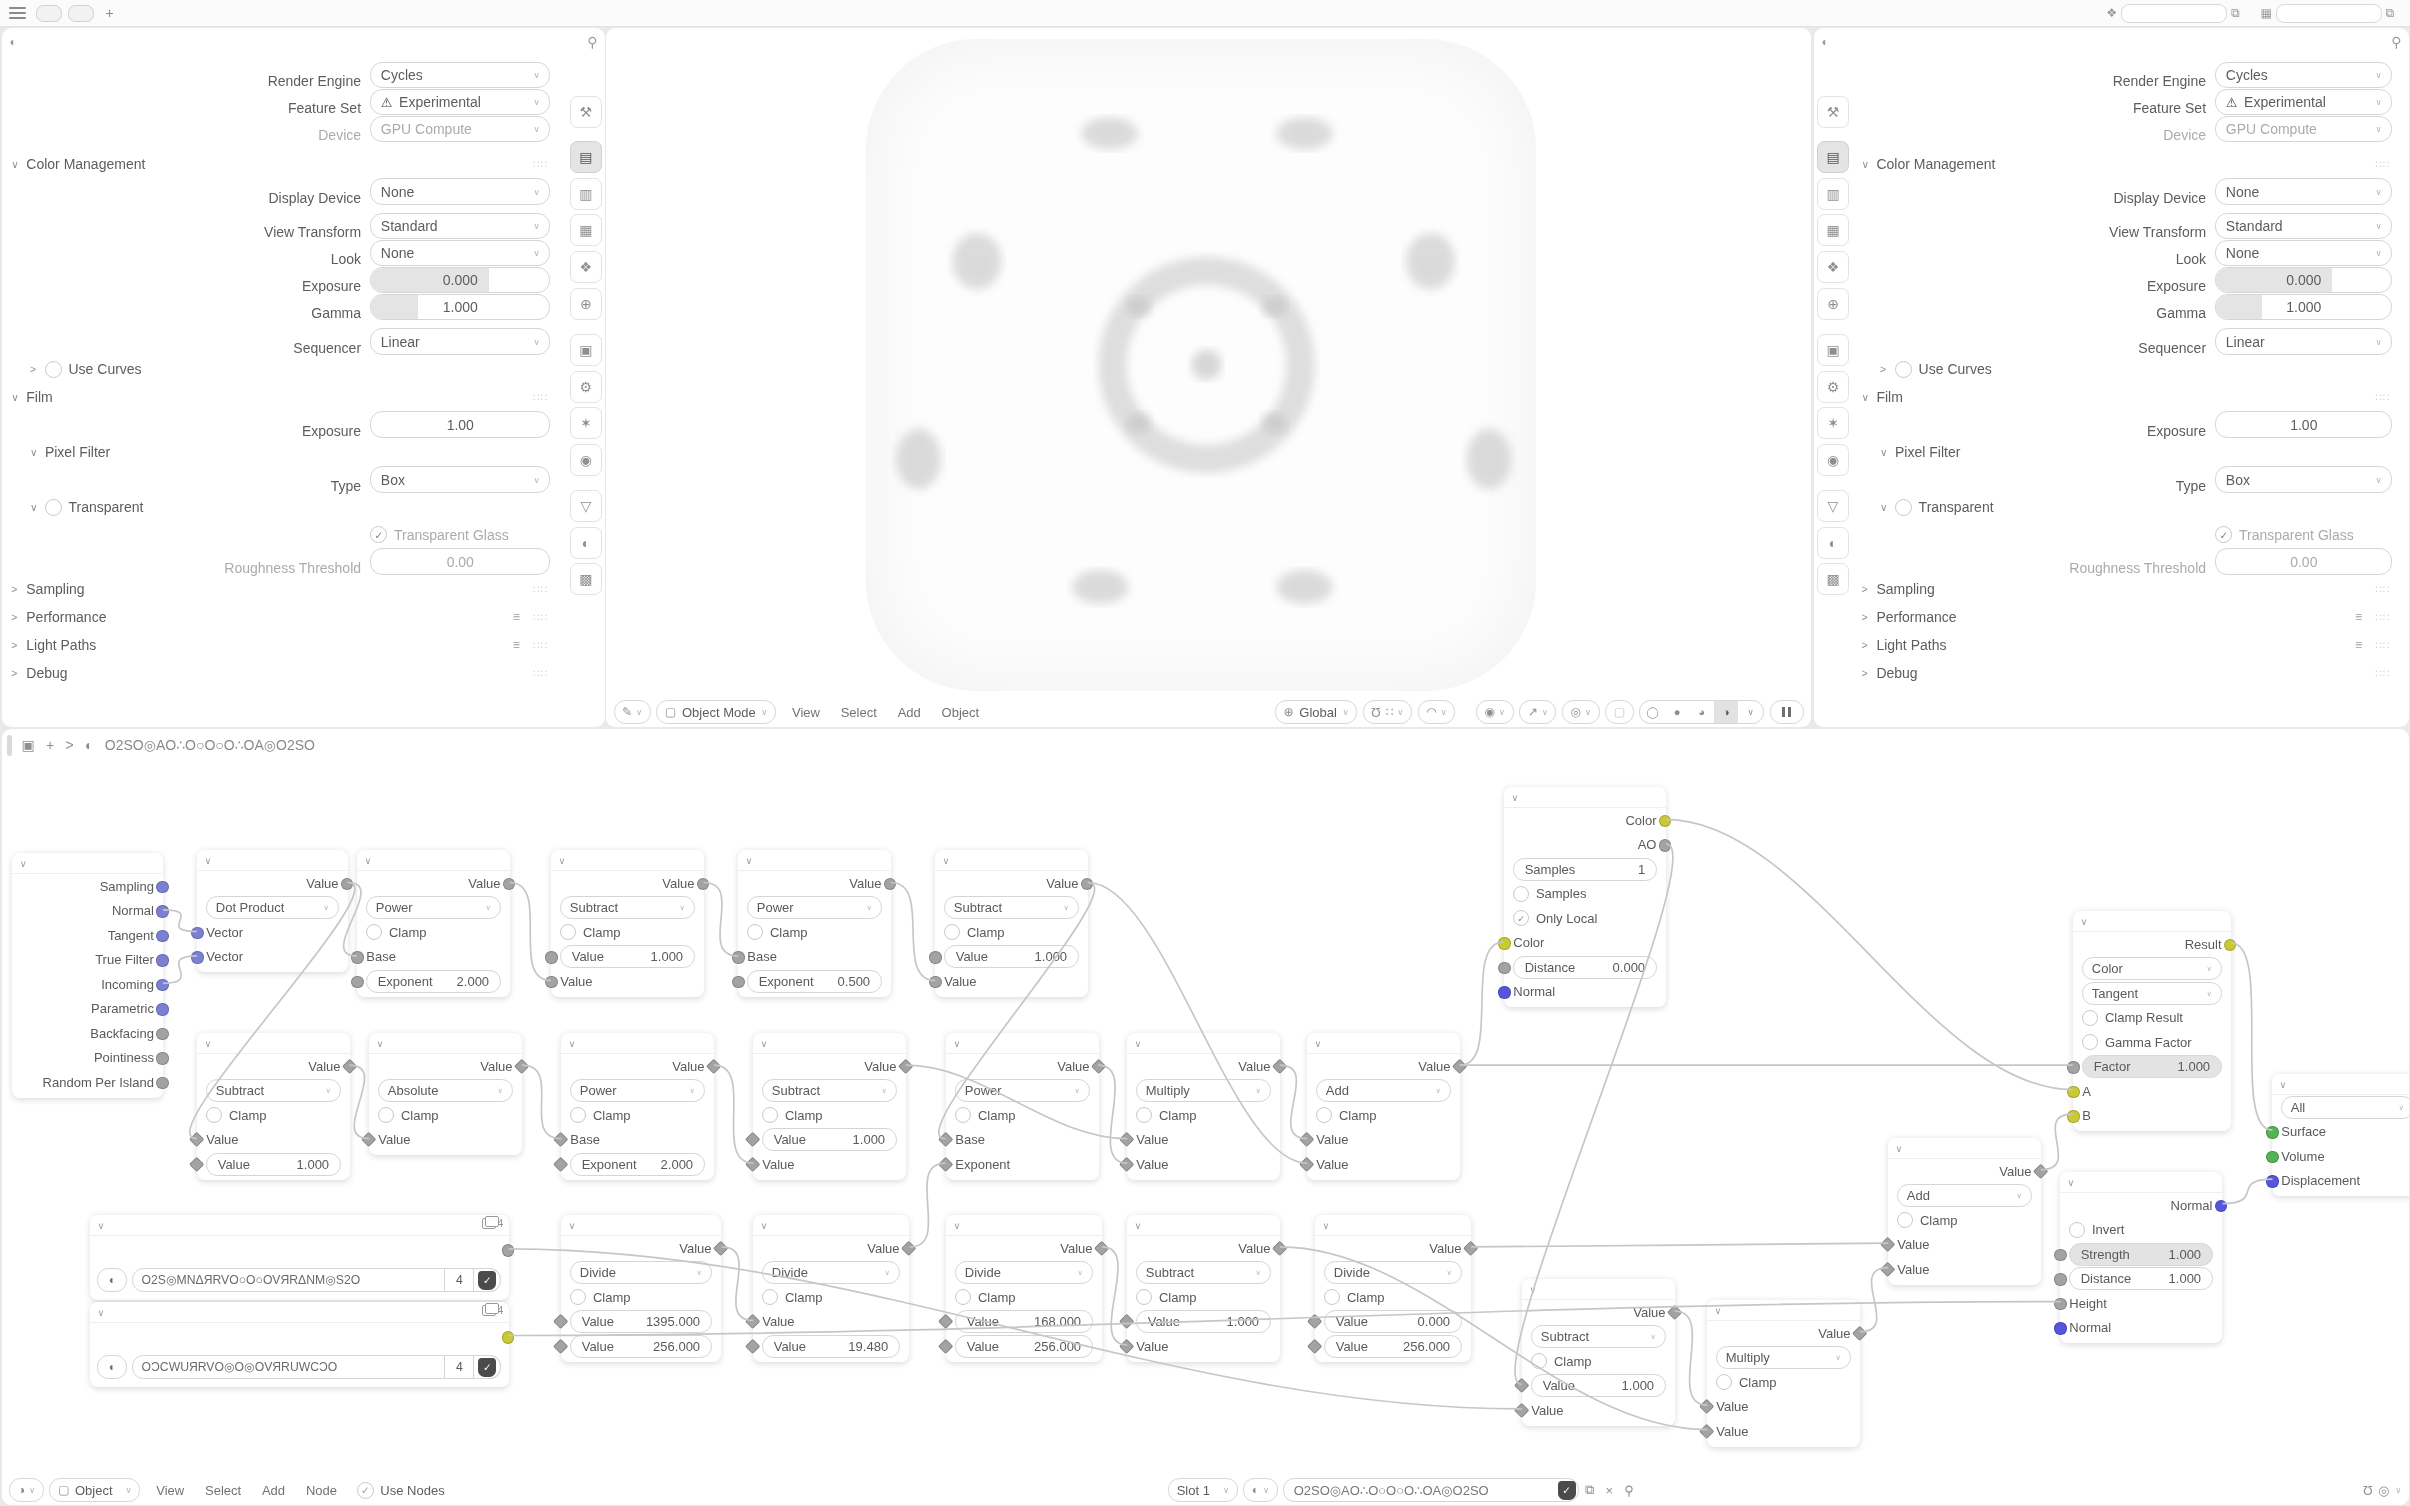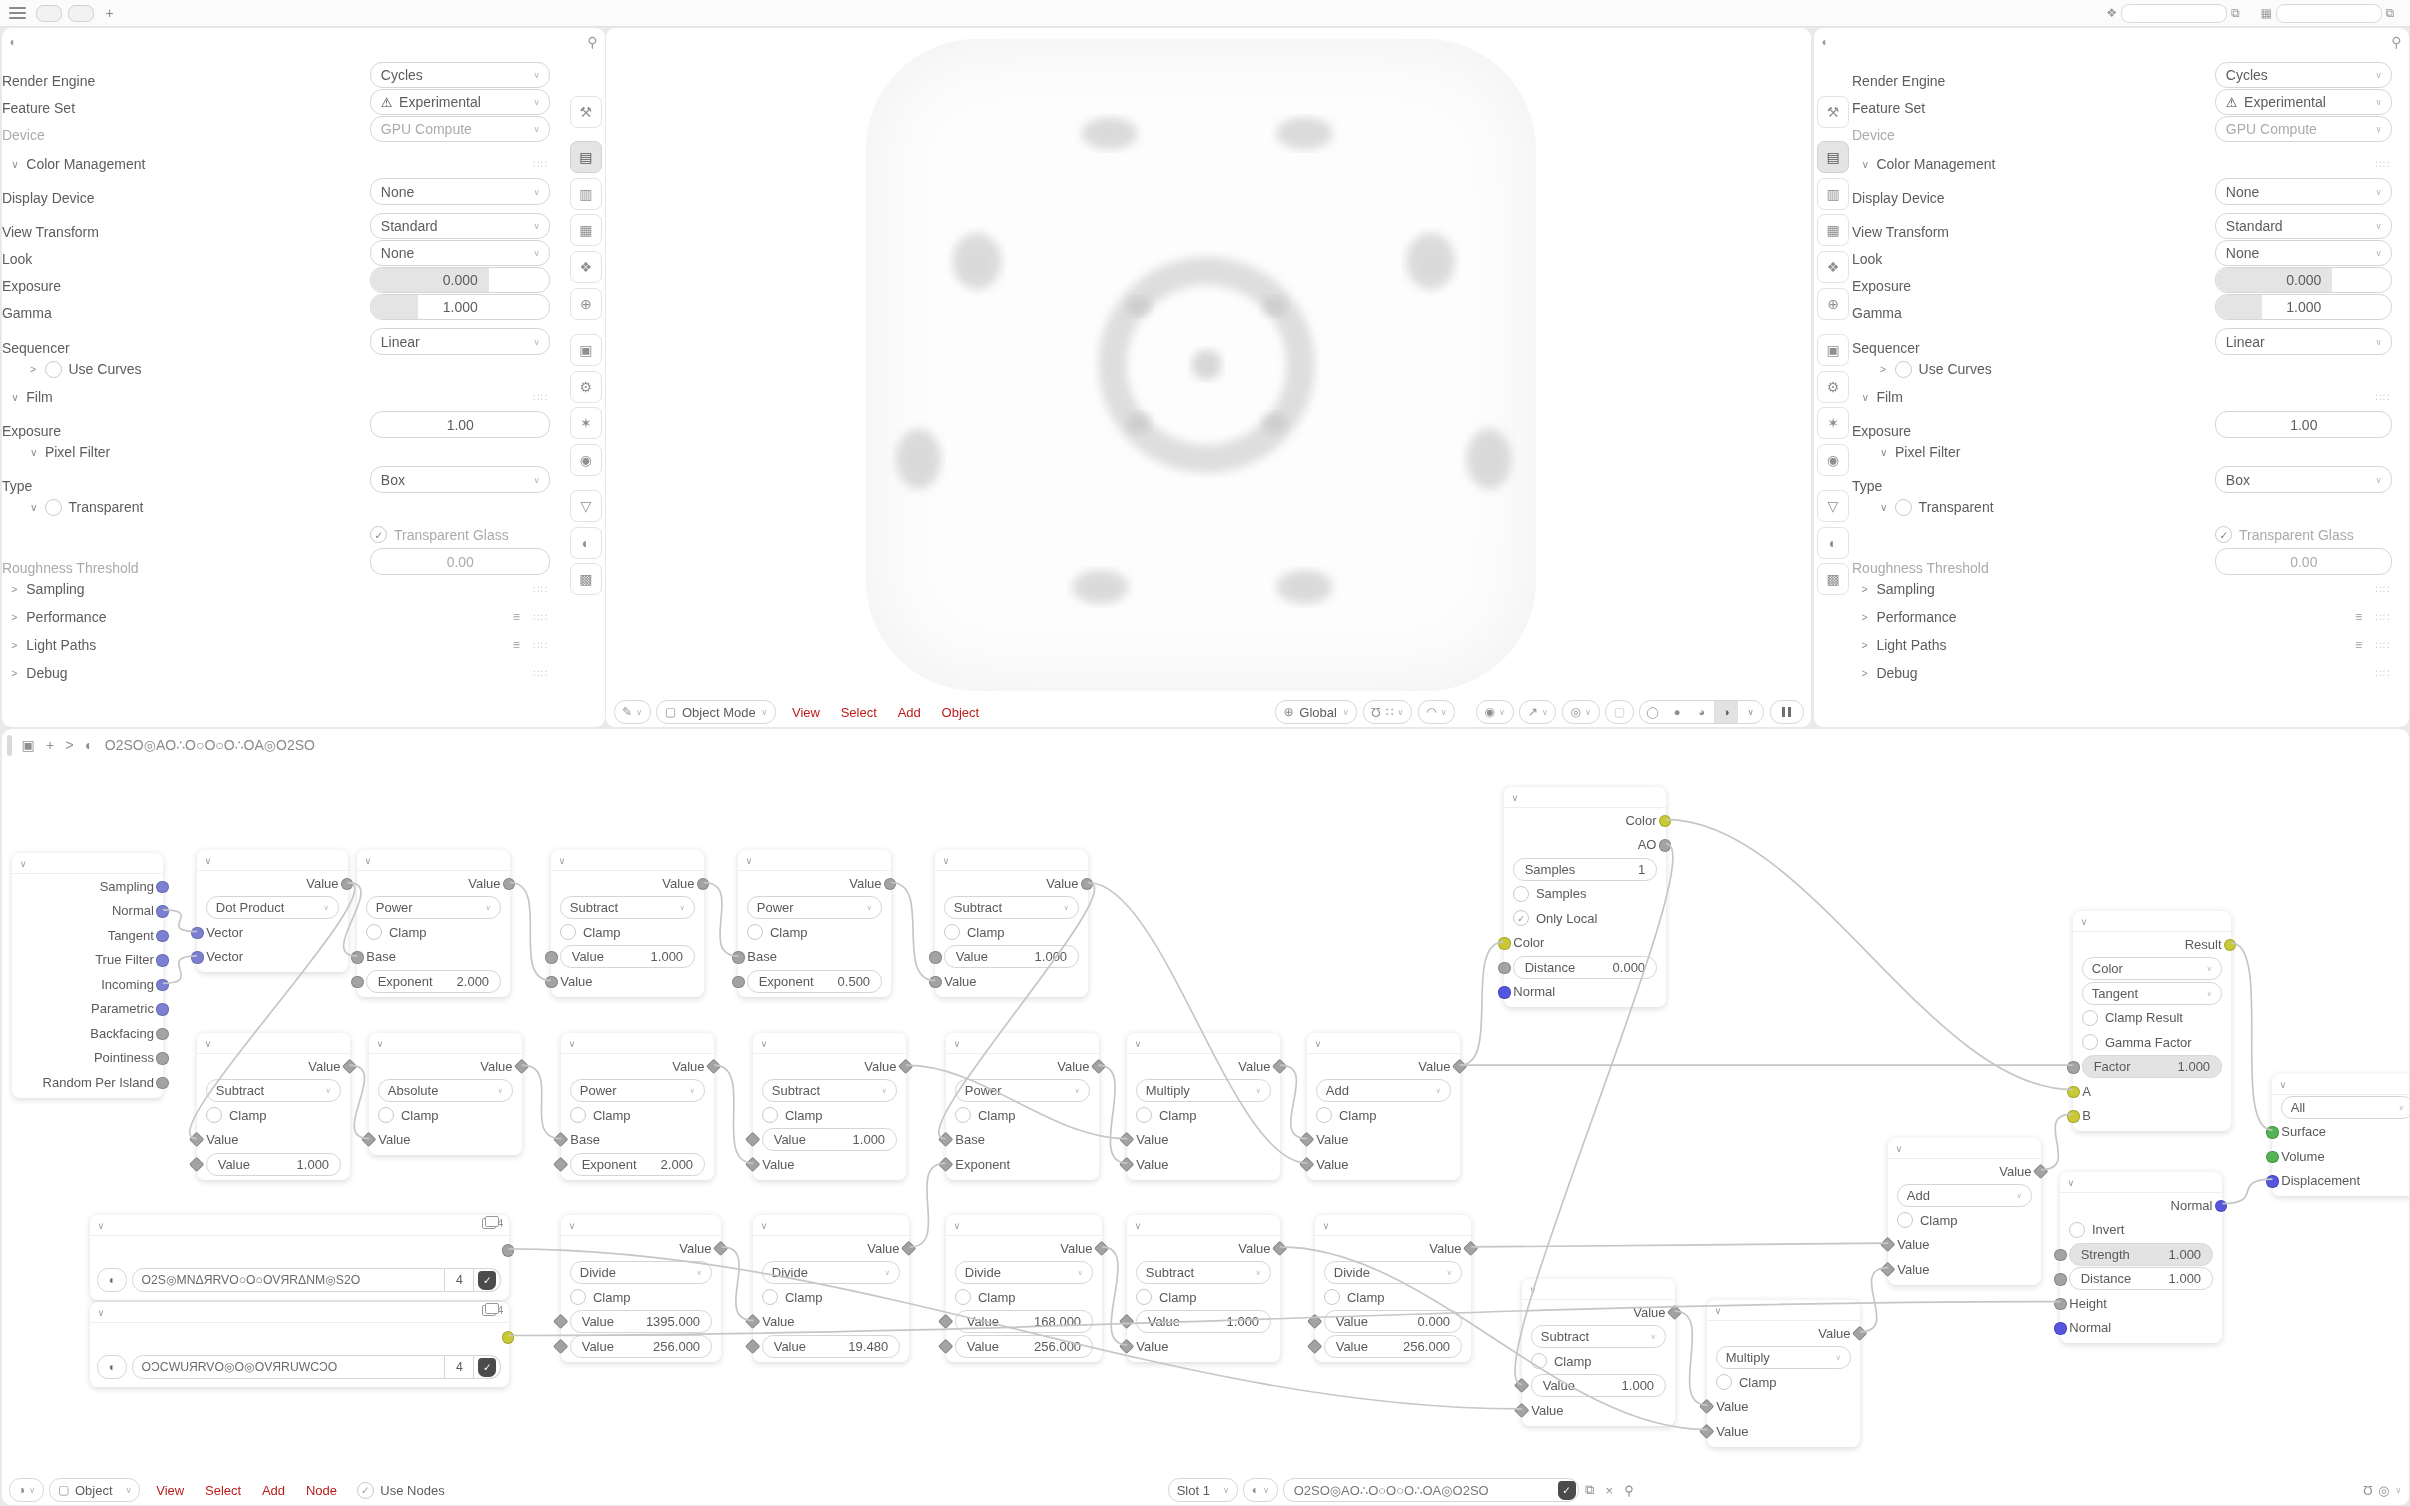--- a/index.html
+++ b/index.html
@@ -22,21 +22,21 @@
   #props-right{left:1814px;width:595px;}
   .props-flex{display:flex;height:670px;}
   .props-content{flex:1;padding:5.6px 3.8px 0 0;position:relative;font-size:14px;}
   .tabstrip{width:38px;display:flex;flex-direction:column;align-items:center;padding-top:40px;}
   .tab{width:30px;height:30px;border:0.9px solid #e2e2e2;border-radius:7.5px;margin-bottom:4.7px;
        display:flex;align-items:center;justify-content:center;color:#8f8f8f;font-size:14px;background:#fff;}
   .tab.sel{background:#e4e4e4;border-color:#d0d0d0;color:#555;}
   .props-top{height:28px;display:flex;align-items:center;padding:0 7.5px;justify-content:space-between;}
   .pin{color:#9a9a9a;font-size:14px;}
   .prow{display:flex;align-items:center;height:27px;}
-  .prow .plabel{flex:0 0 64%;padding-right:9.4px;white-space:nowrap;margin-top:12px;}
+  .prow .plabel{flex:0 0 64%;text-align:right;padding-right:9.4px;white-space:nowrap;margin-top:12px;}
   .prow .pwidget{flex:1;margin-right:13px;position:relative;}
   .pill{border:0.9px solid #d5d5d5;border-radius:12.2px;height:24.5px;display:flex;align-items:center;
         background:#fff;padding:0 9.4px;position:relative;overflow:hidden;}
   .pill .chev{margin-left:auto;color:#b5b5b5;font-size:8.5px;}
   .pill .fill{position:absolute;left:0;top:0;bottom:0;background:#e4e4e4;border-radius:12.2px 0 0 12.2px;}
   .pill .cval{position:relative;margin:0 auto;}
   .dim{color:#ababab;}
   .warn{color:#3c3c3c;font-size:13px;margin-right:6.6px;}
   .sect{display:flex;align-items:center;height:28px;padding-left:9.4px;}
   .sect .arrow{width:15px;color:#8f8f8f;font-size:10.4px;}
@@ -48,21 +48,21 @@
   .spacer6{height:7.5px;}
   
   #viewport{left:606px;top:28px;width:1205px;height:699px;}
   .vp-canvas{position:absolute;left:0;top:0;right:0;bottom:28px;}
   .vp-object{position:absolute;left:260px;top:11.3px;width:670px;height:652px;border-radius:111px;
              background:#fdfdfd;box-shadow:inset 0 0 85px rgba(0,0,0,0.055), 0 0 0.9px rgba(0,0,0,0.06);}
   .vp-header{position:absolute;left:0;right:0;bottom:0;height:30px;display:flex;align-items:center;
              font-size:13px;padding:0 7.5px;background:#fff;}
   .vh-pill{border:0.9px solid #d7d7d7;border-radius:11.3px;height:22.6px;display:flex;align-items:center;
            padding:0 7.5px;margin-right:5.6px;background:#fff;color:#5d5d5d;}
-  .vh-menu{margin:0 10.4px;color:#b91c1c;}
+  .vh-menu{margin:0 10.4px;color:#737373;}
   .vh-ico{color:#8f8f8f;font-size:12.2px;}
   .shadegrp{display:flex;border:0.9px solid #d7d7d7;border-radius:11.3px;height:22.6px;overflow:hidden;margin-right:5.6px;}
   .shadegrp span{width:24.5px;display:flex;align-items:center;justify-content:center;color:#8f8f8f;font-size:11.3px;}
   .shadegrp span.on{background:#e2e2e2;color:#555;}
   .pausebtn{width:32px;height:22.6px;border:0.9px solid #d7d7d7;border-radius:11.3px;display:flex;align-items:center;
             justify-content:center;gap:2.8px;}
   .pausebtn i{width:2.8px;height:10.4px;background:#6f6f6f;display:block;}
   
   #nodeed{left:1.9px;top:729px;width:2407px;height:776px;}
   .ne-crumb{position:absolute;left:5.6px;top:5.6px;display:flex;align-items:center;font-size:14px;color:#8a8a8a;z-index:6;}

